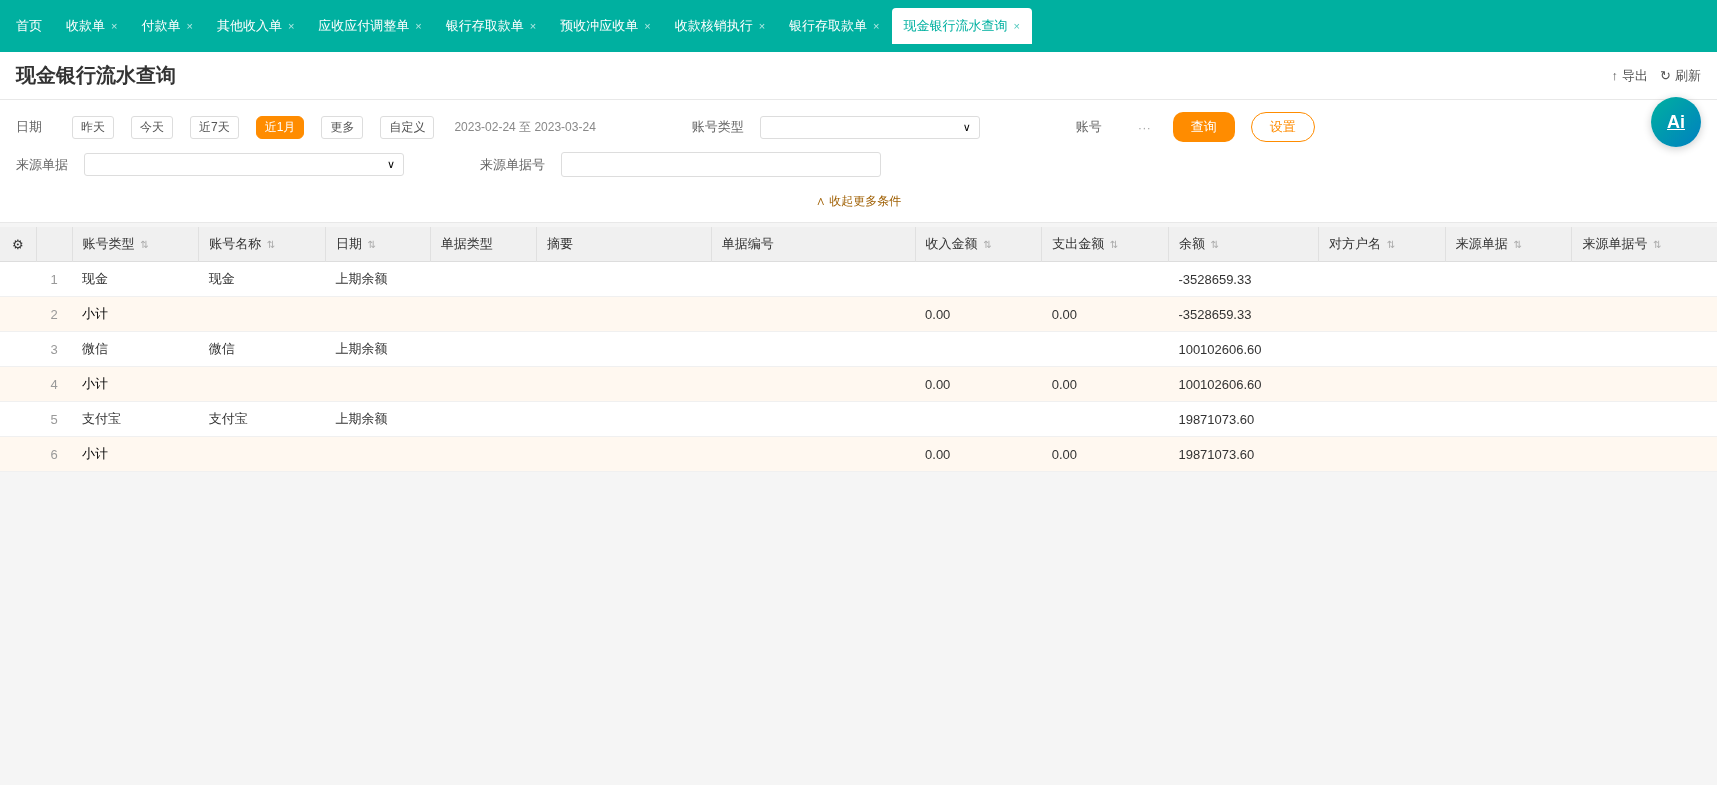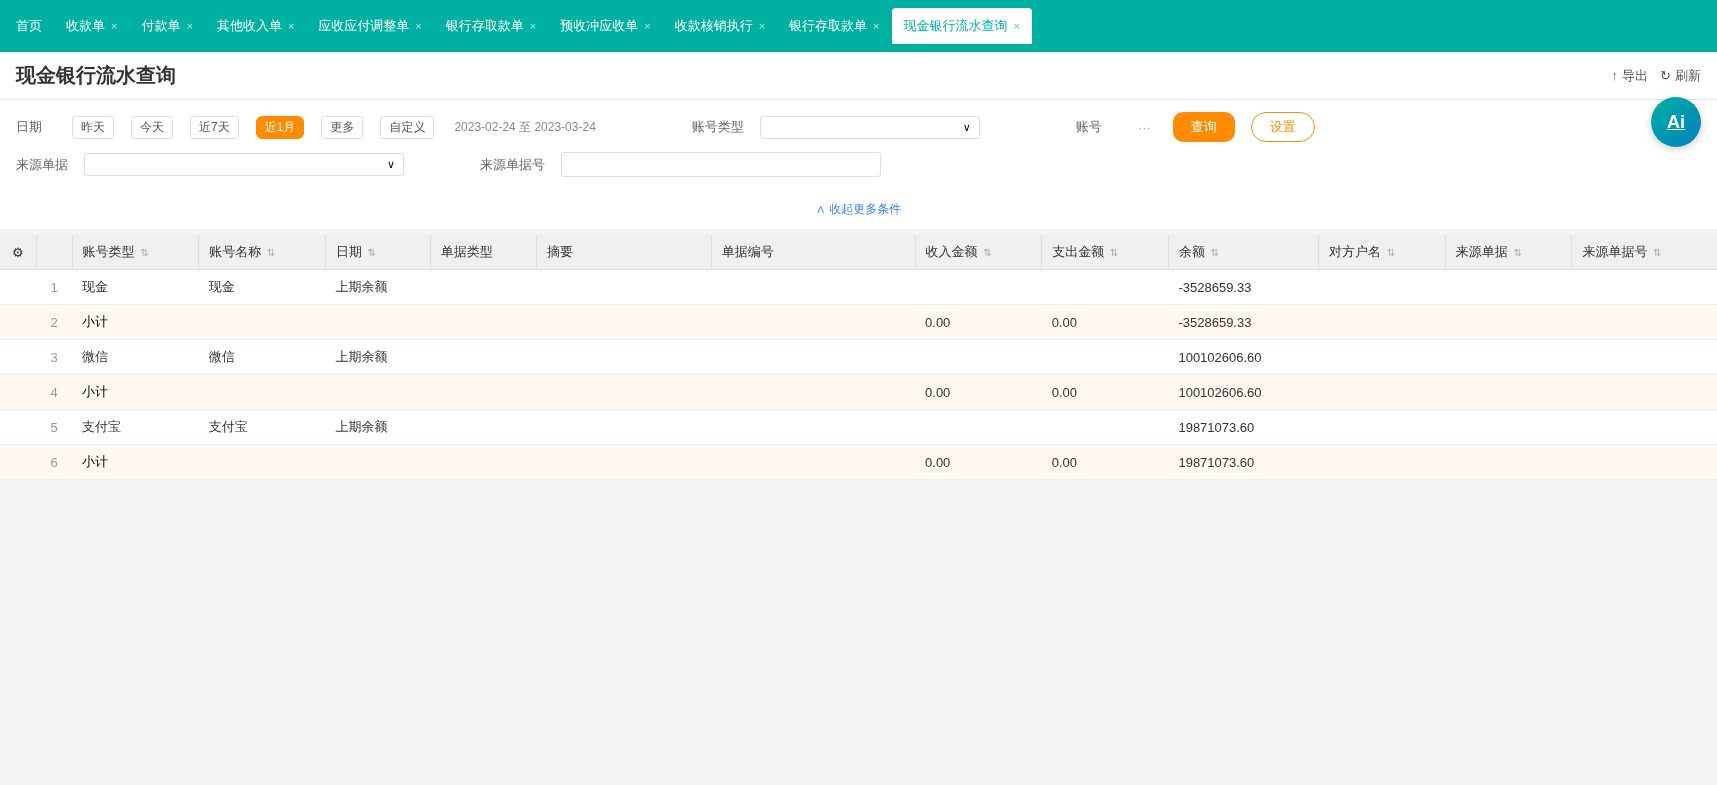--- a/index.html
+++ b/index.html
@@ -145,23 +145,23 @@
       color: #ff8c00;
       border: 1px solid #ff8c00;
       padding: 5px 18px;
       border-radius: 15px;
       cursor: pointer;
       font-size: 13px;
       text-align: center;
     }
     .collapse-bar {
       text-align: center;
-      margin-top: 24px;
-      cursor: pointer;
-      color: #3b82f6;
+      margin-top: 16px;
+      cursor: pointer;
+      color: #a16207;
       font-size: 12px;
     }
 
     
     .table-area {
       background: #fff;
       margin-top: 4px;
     }
     table {
       width: 100%;

